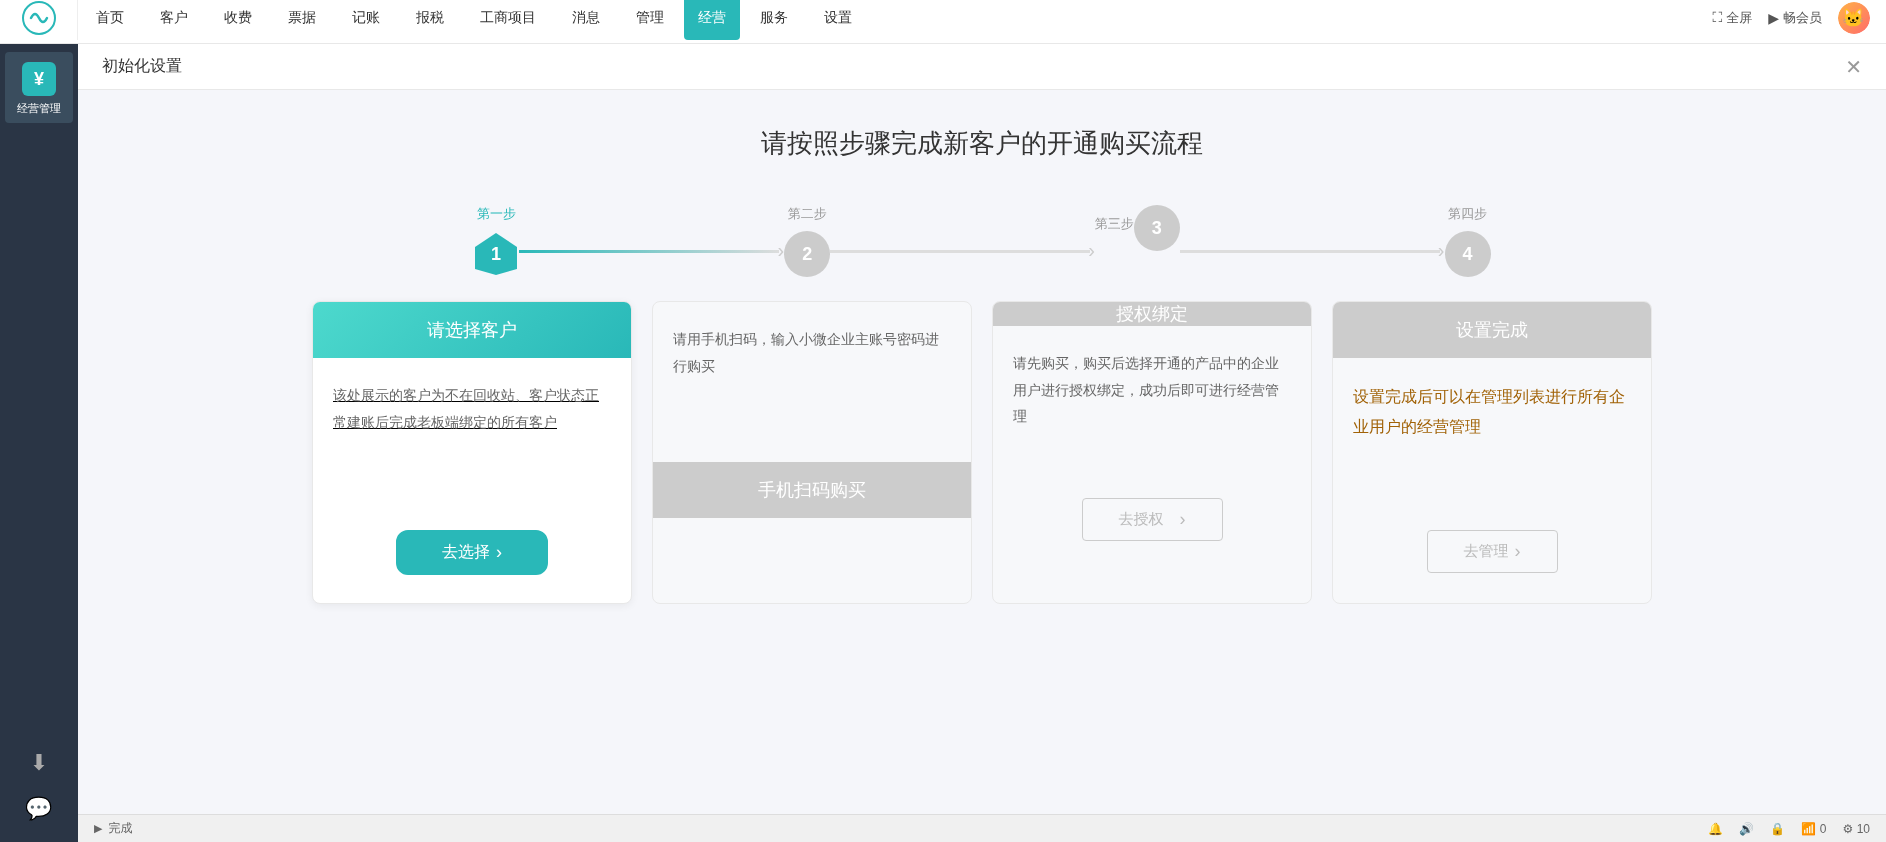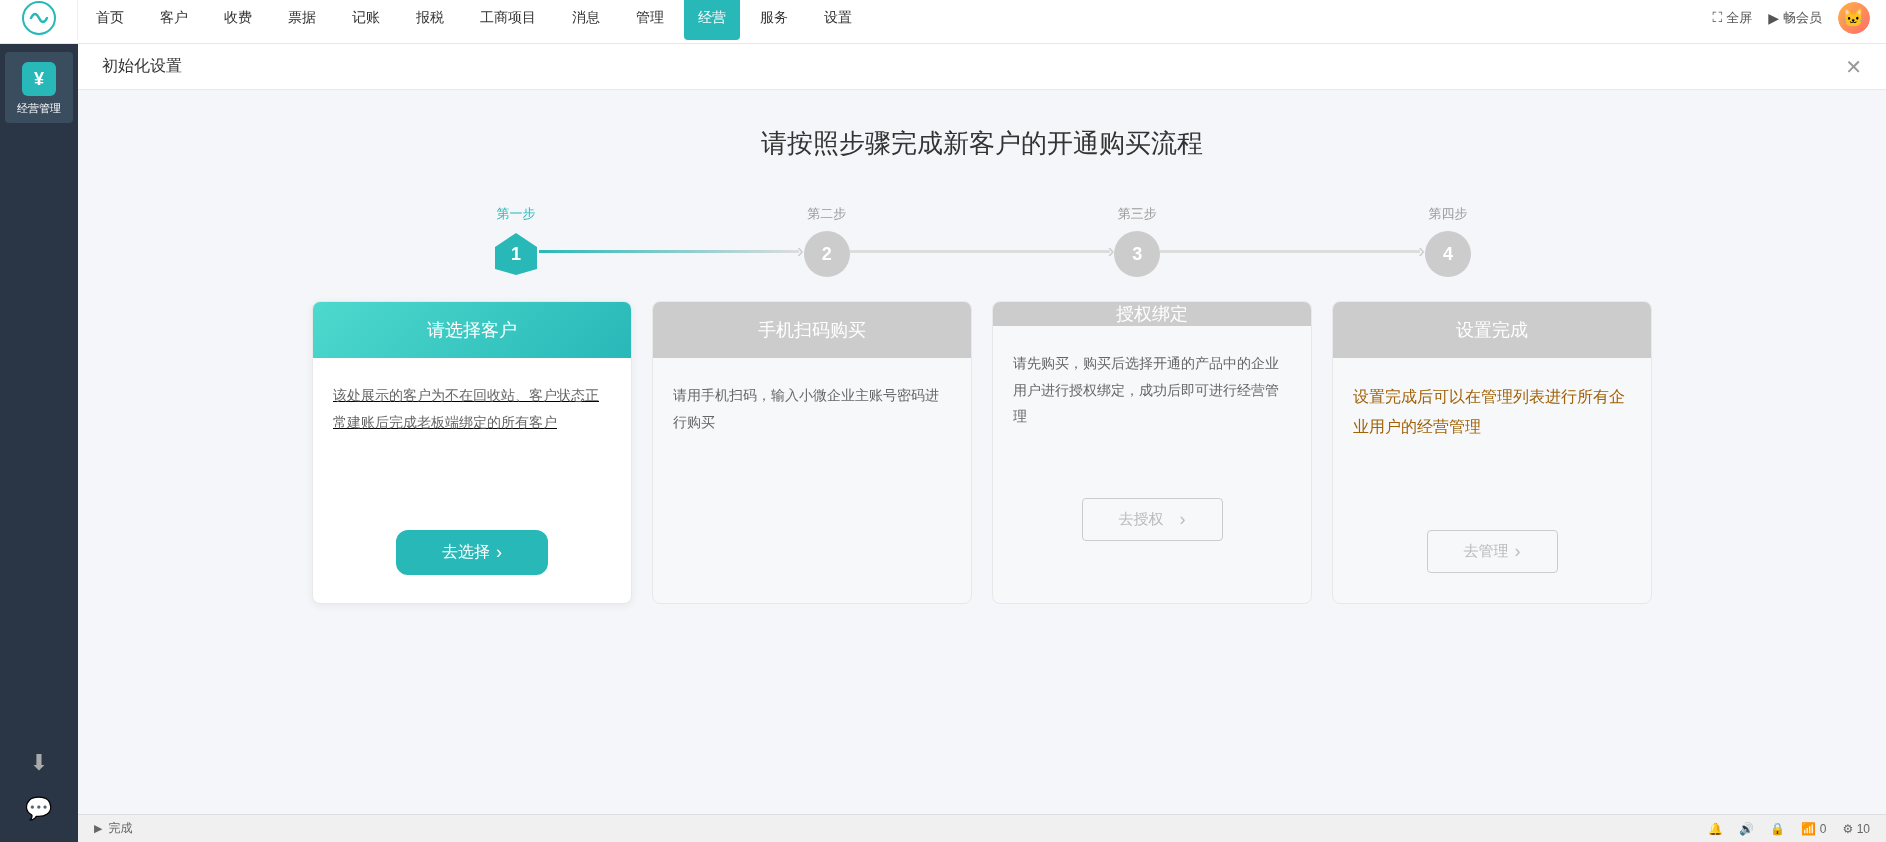--- a/index.html
+++ b/index.html
@@ -112,21 +112,21 @@
         <div style="display:flex;flex-direction:column;align-items:center;">
           <span style="font-size:13px;color:#999;margin-bottom:8px;font-family:Liberation Mono, monospace;">第二步</span>
           <div style="width:46px;height:46px;background:#ccc;border-radius:50%;display:flex;align-items:center;justify-content:center;color:#fff;font-size:18px;font-weight:bold;">2</div>
         </div>
 
         <div style="display:flex;align-items:center;margin-top:36px;">
           <div style="width:260px;height:3px;background:#ddd;"></div>
           <span style="font-size:20px;color:#ccc;margin-left:-2px;margin-top:-2px;">›</span>
         </div>
 
-        <div style="display:flex;flex-direction:column;align-items:center;">
+        <div style="display:flex;flex-direction:row;align-items:center;">
           <span style="font-size:13px;color:#999;margin-bottom:8px;">第三步</span>
           <div style="width:46px;height:46px;background:#ccc;border-radius:50%;display:flex;align-items:center;justify-content:center;color:#fff;font-size:18px;font-weight:bold;">3</div>
         </div>
 
         <div style="display:flex;align-items:center;margin-top:36px;">
           <div style="width:260px;height:3px;background:#ddd;"></div>
           <span style="font-size:20px;color:#ccc;margin-left:-2px;margin-top:-2px;">›</span>
         </div>
 
         <div style="display:flex;flex-direction:column;align-items:center;">
@@ -146,25 +146,25 @@
           </div>
           <div style="padding:12px 20px 28px;display:flex;justify-content:center;">
             <button style="padding:10px 44px;border:2px solid #29b8b8;border-radius:12px;background:#29b8b8;color:#fff;font-size:16px;cursor:pointer;display:flex;align-items:center;gap:6px;font-family:inherit;">
               <span>去选择</span>
               <span style="font-size:18px;">›</span>
             </button>
           </div>
         </div>
 
         <div style="width:320px;background:#f7f8fa;border-radius:8px;overflow:hidden;border:1px solid #e8e8e8;">
+          <div style="padding:24px 20px;min-height:160px;">
+            <p style="font-size:14px;color:#666;line-height:1.9;">请用手机扫码，输入小微企业主账号密码进行购买</p>
+          </div>
           <div style="padding:16px;text-align:center;font-size:18px;font-weight:500;background:#ccc;color:#fff;">
             <span>手机扫码购买</span>
-          </div>
-          <div style="padding:24px 20px;min-height:160px;">
-            <p style="font-size:14px;color:#666;line-height:1.9;">请用手机扫码，输入小微企业主账号密码进行购买</p>
           </div>
           <div style="padding:12px 20px 28px;display:flex;justify-content:center;">
           </div>
         </div>
 
         <div style="width:320px;background:#f7f8fa;border-radius:8px;overflow:hidden;border:1px solid #e8e8e8;">
           <div style="padding:0;text-align:center;font-size:18px;font-weight:500;background:#ccc;color:#fff;">
             <span>授权绑定</span>
           </div>
           <div style="padding:24px 20px;min-height:160px;">

